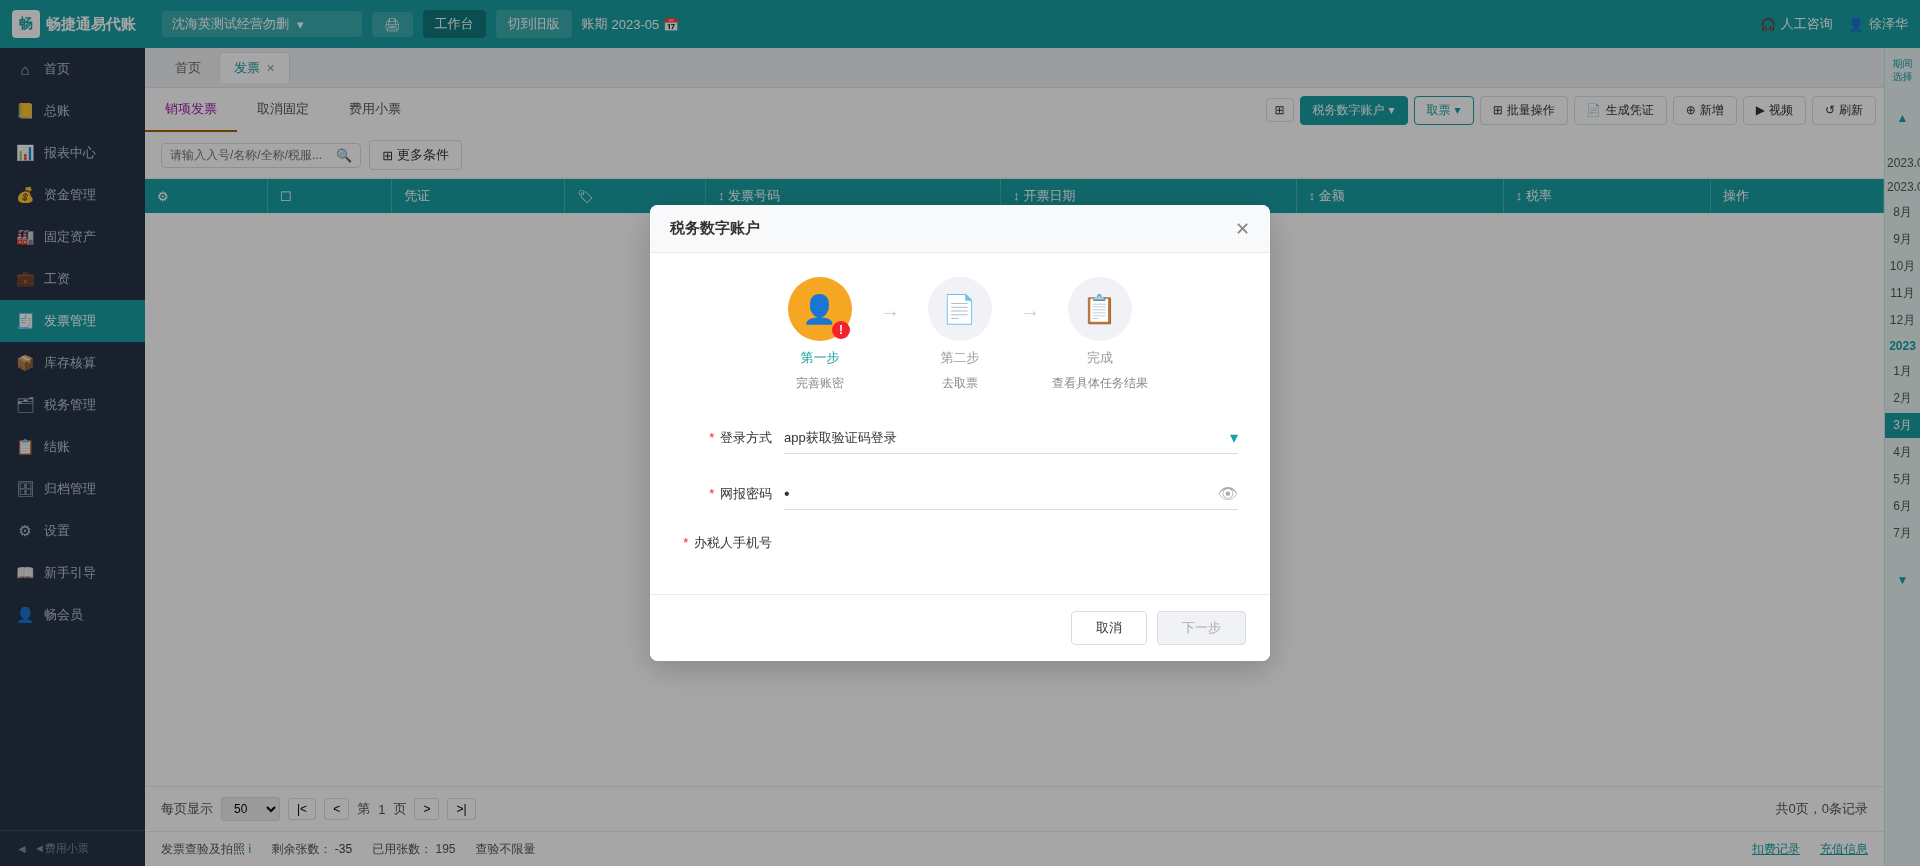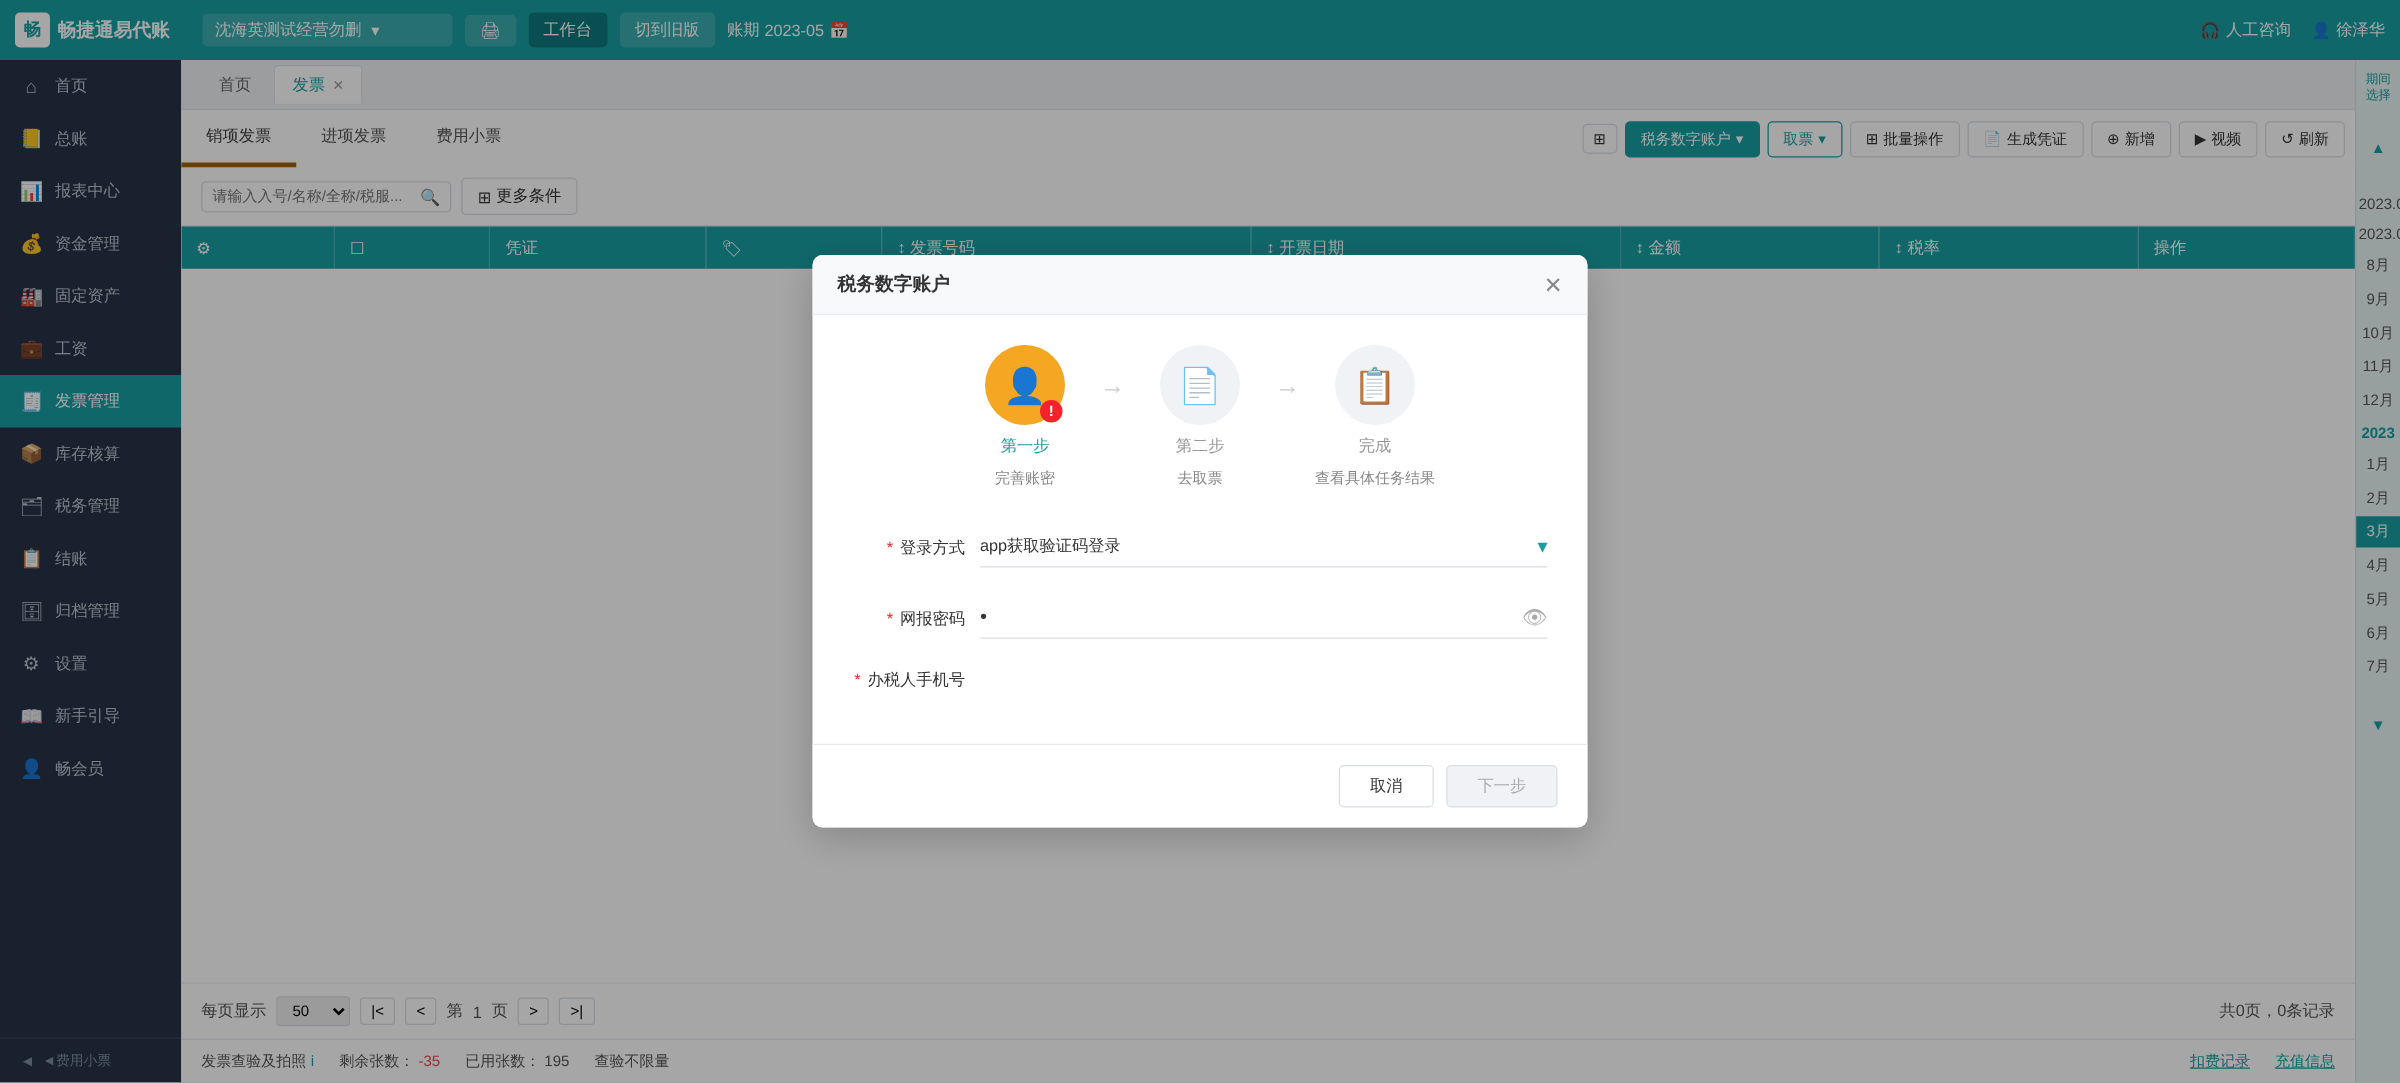--- a/index.html
+++ b/index.html
@@ -149,22 +149,22 @@
       background: white;
     }
     .sub-tab {
       padding: 12px 20px;
       cursor: pointer;
       font-size: 13px;
       color: #555;
       border-bottom: 2px solid transparent;
     }
     .sub-tab.active {
-      color: #404040;
-      border-bottom: 4px solid #a16207;
+      color: #a21caf;
+      border-bottom: 2px solid #a16207;
     }
 
     
     .toolbar-row {
       display: flex;
       align-items: center;
       padding: 8px 16px;
       background: white;
       border-bottom: 1px solid #e8ecf0;
       gap: 8px;
@@ -602,21 +602,21 @@
         <span>发票</span>
         <span class="tab-close">✕</span>
       </div>
     </div>
 
     <div class="sub-tabs">
       <div class="sub-tab active">
         <span>销项发票</span>
       </div>
       <div class="sub-tab">
-        <span>进项发票</span>
+        <span>取消固定</span>
       </div>
       <div class="sub-tab">
         <span>费用小票</span>
       </div>
       <div style="flex:1"></div>
 
       <div style="display:flex; align-items:center; gap:6px; padding-right:8px;">
         <button class="toolbar-btn" style="padding:4px 8px; font-size:12px;">⊞</button>
         <button class="toolbar-btn teal" style="font-size:12px;">
           <span>税务数字账户</span>
@@ -698,21 +698,21 @@
       <span>共0页，0条记录</span>
     </div>
 
     <div class="page-footer">
       <span>
         <span>发票查验及拍照</span>
         <span style="color:#1a9fa3;">ℹ</span>
       </span>
       <span>
         <span>剩余张数：</span>
-        <span style="color:#ef4444;">-35</span>
+        <span style="color:#404040;">-35</span>
       </span>
       <span>
         <span>已用张数：</span>
         <span>195</span>
       </span>
       <span>查验不限量</span>
       <span class="spacer"></span>
       <span class="footer-link">扣费记录</span>
       <span class="footer-link">充值信息</span>
     </div>

